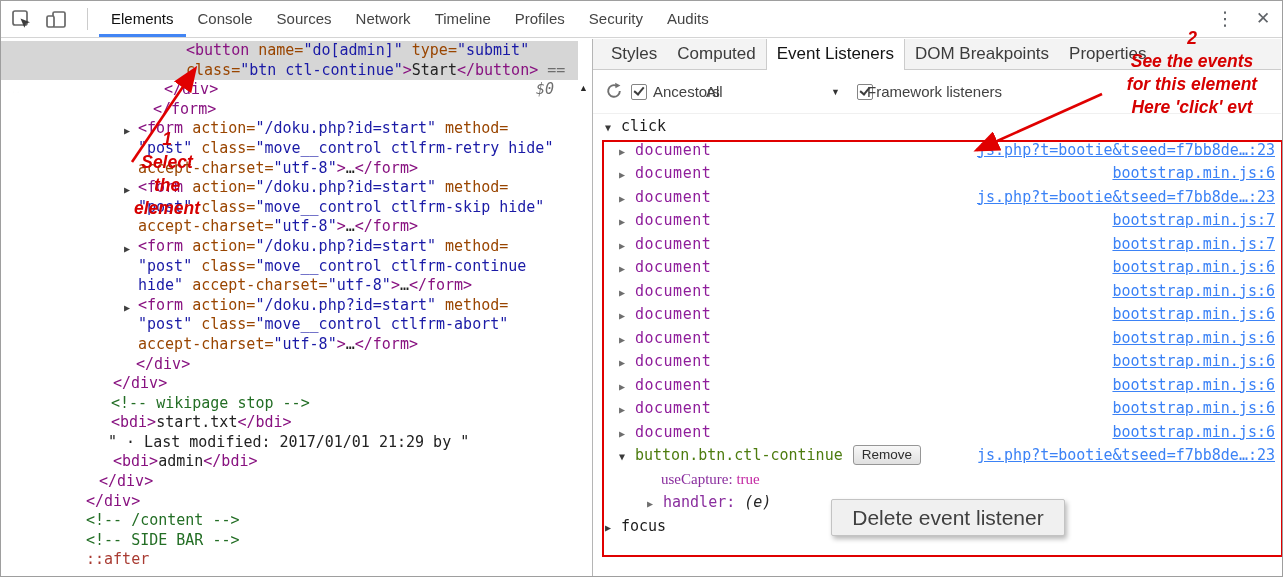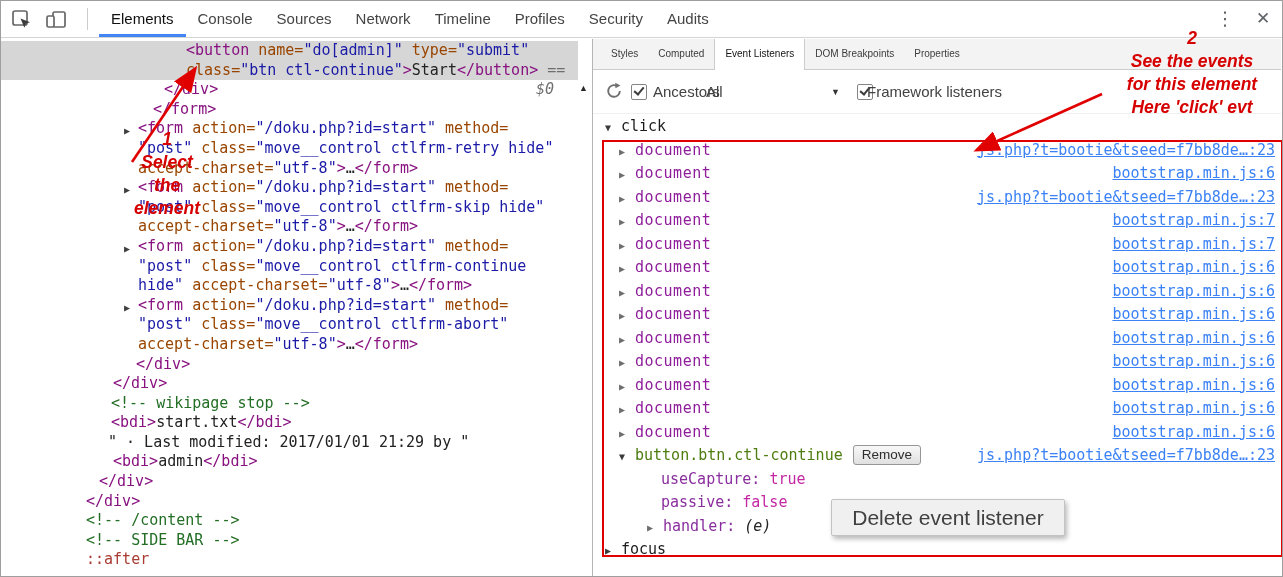--- a/index.html
+++ b/index.html
@@ -27,32 +27,32 @@
   .cnote{position:absolute;right:24px;top:0;font-style:italic;color:#6e6e6e;}
   .tk-t{color:#881280;} .tk-a{color:#994500;} .tk-v{color:#1a1aa6;}
   .tk-x{color:#222;} .tk-c{color:#236e25;} .tk-g{color:#6e6e6e;} .tk-p{color:#a93b32;}
   .gutter{position:absolute;left:5px;top:0px;color:#fdfdfd;font-size:15px;letter-spacing:1px;z-index:3;}
   .lscroll{position:absolute;left:578px;top:5px;font-size:9px;color:#282828;cursor:pointer;}
   .vsep{position:absolute;left:591px;top:38px;bottom:0;width:1px;background:#b5b5b5;}
 
   
   .rightpanel{position:absolute;left:592px;top:38px;right:1px;bottom:0;background:#fff;overflow:hidden;}
   #side-tabs{height:31px;background:#f3f3f3;border-bottom:1px solid #ccc;display:flex;padding-left:8px;box-sizing:border-box;}
-  .stab{padding:0 10px;line-height:29px;font-size:10px;color:#3c3c3c;cursor:pointer;white-space:nowrap;}
+  .stab{padding:0 10px;line-height:29px;font-size:17px;color:#3c3c3c;cursor:pointer;white-space:nowrap;}
   .stab.on{background:#fff;border-left:1px solid #ccc;border-right:1px solid #ccc;color:#141414;height:31px;}
   .ltoolbar{position:relative;height:44px;background:#fff;border-bottom:1px solid #f0f0f0;box-sizing:border-box;}
   .tool{position:absolute;font-size:15px;color:#424242;}
   .cb{position:absolute;width:14px;height:14px;border:1px solid #848484;border-radius:2px;background:#fff;cursor:pointer;}
   .cb:after{content:"";position:absolute;left:4px;top:0px;width:4px;height:8px;border:solid #3d3d3d;border-width:0 2px 2px 0;transform:rotate(40deg);}
   .caret{font-size:9px;color:#333;}
 
   #levlist{position:absolute;left:0;top:76px;right:0;
            font-family:"DejaVu Sans Mono","Liberation Mono",monospace;font-size:15px;}
   .lrow{height:23.5px;line-height:23.5px;position:relative;white-space:nowrap;cursor:default;}
-  .lvl0{padding-left:12px;} .lvl1{padding-left:26px;} .lvl2{padding-left:68px;} .lvl2h{padding-left:54px;}
+  .lvl0{padding-left:12px;} .lvl1{padding-left:26px;} .lvl2{padding-left:68px;font-family:Liberation Serif, serif;} .lvl2h{padding-left:54px;}
   .tri{display:inline-block;width:16px;font-size:10px;color:#3a3a3a;}
   .tri.doc{color:#6e6e6e;}
   .evt{color:#1b1b1b;}
   .doc{color:#8f1d9b;letter-spacing:.5px;}
   .node{color:#4d7c0f;}
   .pkey{color:#8a2e9e;} .pval{color:#c327a2;} .hval{color:#262626;font-style:italic;}
   .src{float:right;margin-right:6px;color:#3b82f6;text-decoration:underline;cursor:pointer;}
   .removebtn{margin-left:10px;padding:1px 8px 2px;font-size:13.5px;font-family:"Liberation Sans",sans-serif;
              color:#2e2e2e;background:linear-gradient(#f8f8f8,#e0e0e0);border:1px solid #969696;border-radius:3px;cursor:pointer;vertical-align:1px;}
 
@@ -139,21 +139,20 @@
         <div class="lrow lvl1"><span class="src">bootstrap.min.js:6</span><span class="tri doc">▶</span><span class="doc">document</span></div>
         <div class="lrow lvl1"><span class="src">bootstrap.min.js:6</span><span class="tri doc">▶</span><span class="doc">document</span></div>
         <div class="lrow lvl1"><span class="src">bootstrap.min.js:6</span><span class="tri doc">▶</span><span class="doc">document</span></div>
         <div class="lrow lvl1"><span class="src">bootstrap.min.js:6</span><span class="tri doc">▶</span><span class="doc">document</span></div>
         <div class="lrow lvl1"><span class="src">bootstrap.min.js:6</span><span class="tri doc">▶</span><span class="doc">document</span></div>
         <div class="lrow lvl1"><span class="src">bootstrap.min.js:6</span><span class="tri doc">▶</span><span class="doc">document</span></div>
         <div class="lrow lvl1"><span class="src">bootstrap.min.js:6</span><span class="tri doc">▶</span><span class="doc">document</span></div>
         <div class="lrow lvl1"><span class="src">bootstrap.min.js:6</span><span class="tri doc">▶</span><span class="doc">document</span></div>
         <div class="lrow lvl1"><span class="src">js.php?t=bootie&amp;tseed=f7bb8de…:23</span><span class="tri">▼</span><span class="node">button.btn.ctl-continue</span><button class="removebtn">Remove</button></div>
         <div class="lrow lvl2"><span class="pkey">useCapture: </span><span class="pval">true</span></div>
-        <div class="lrow lvl2"><span class="pkey">passive: </span><span class="pval">false</span></div>
         <div class="lrow lvl2h"><span class="tri doc">▶</span><span class="pkey">handler: </span><span class="hval">(e)</span></div>
         <div class="lrow lvl0"><span class="tri">▶</span><span class="evt">focus</span></div>
       </div>
   </div>
 
   <div class="tooltip">Delete event listener</div>
 
   <div class="redrect"></div>
   <div class="ann" id="ann1" style="color: rgb(214, 0, 0);">
       <div>1</div>

